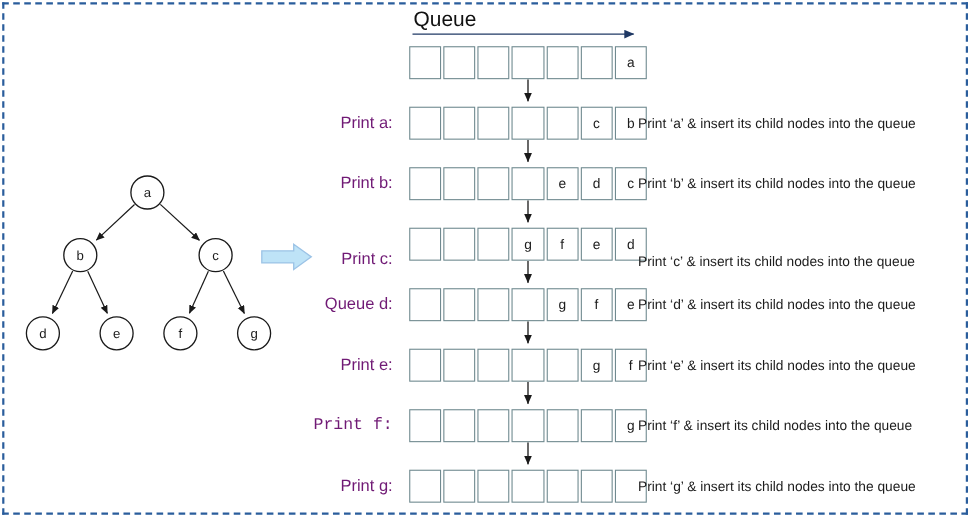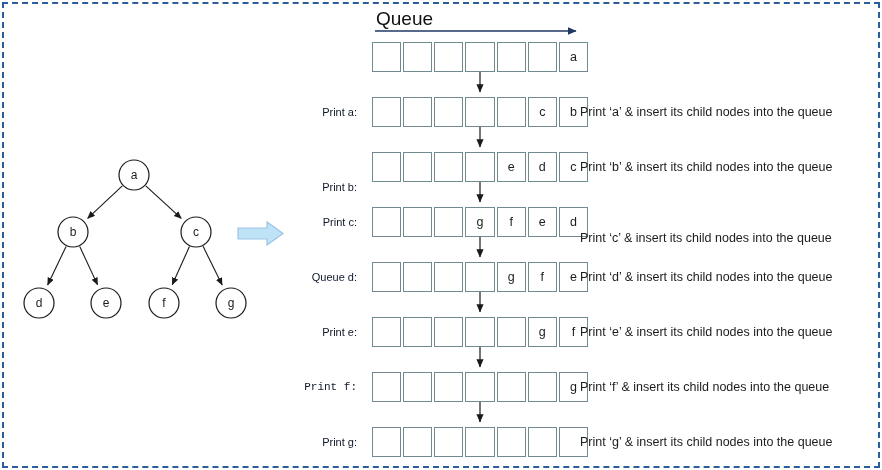--- a/index.html
+++ b/index.html
@@ -24,21 +24,21 @@
   }
   .queue-cell{
     flex:1;background:#ffffff;
     border:1.6px solid var(--cell-border,#708a90);
     box-sizing:border-box;
     display:flex;align-items:center;justify-content:center;
     font-size:12.5px;color:#1c1c1c;
   }
   .row-label{
     position:absolute;left:252px;width:105px;text-align:right;
-    font-size:11px;line-height:16px;color:#0f172a;white-space:nowrap;
+    font-size:15px;line-height:16px;color:#701a75;white-space:nowrap;
   }
   .row-note{
     position:absolute;left:580px;
     font-size:12.5px;line-height:16px;color:#1c1c1c;white-space:nowrap;
   }
   .tree-node-label{
     font-size:12px;fill:#1c1c1c;
     font-family:"Liberation Sans", sans-serif;
   }
 </style>
@@ -123,32 +123,32 @@
     <div class="queue-row" style="top: 97px;">
       <div class="queue-cell"></div>
       <div class="queue-cell"></div>
       <div class="queue-cell"></div>
       <div class="queue-cell"></div>
       <div class="queue-cell"></div>
       <div class="queue-cell">c</div>
       <div class="queue-cell">b</div>
     </div>
     <div class="row-note" style="top: 104px;">Print ‘a’ &amp; insert its child nodes into the queue</div>
-    <div class="row-label" style="top: 159px; margin-top: 20px;">Print b:</div>
+    <div class="row-label" style="top: 159px;">Print b:</div>
     <div class="queue-row" style="top: 152px;">
       <div class="queue-cell"></div>
       <div class="queue-cell"></div>
       <div class="queue-cell"></div>
       <div class="queue-cell"></div>
       <div class="queue-cell">e</div>
       <div class="queue-cell">d</div>
       <div class="queue-cell">c</div>
     </div>
     <div class="row-note" style="top: 159px;">Print ‘b’ &amp; insert its child nodes into the queue</div>
-    <div class="row-label" style="top: 214px;">Print c:</div>
+    <div class="row-label" style="top: 228px;">Print c:</div>
     <div class="queue-row" style="top: 207px;">
       <div class="queue-cell"></div>
       <div class="queue-cell"></div>
       <div class="queue-cell"></div>
       <div class="queue-cell">g</div>
       <div class="queue-cell">f</div>
       <div class="queue-cell">e</div>
       <div class="queue-cell">d</div>
     </div>
     <div class="row-note" style="top: 214px; margin-top: 16px;">Print ‘c’ &amp; insert its child nodes into the queue</div>

